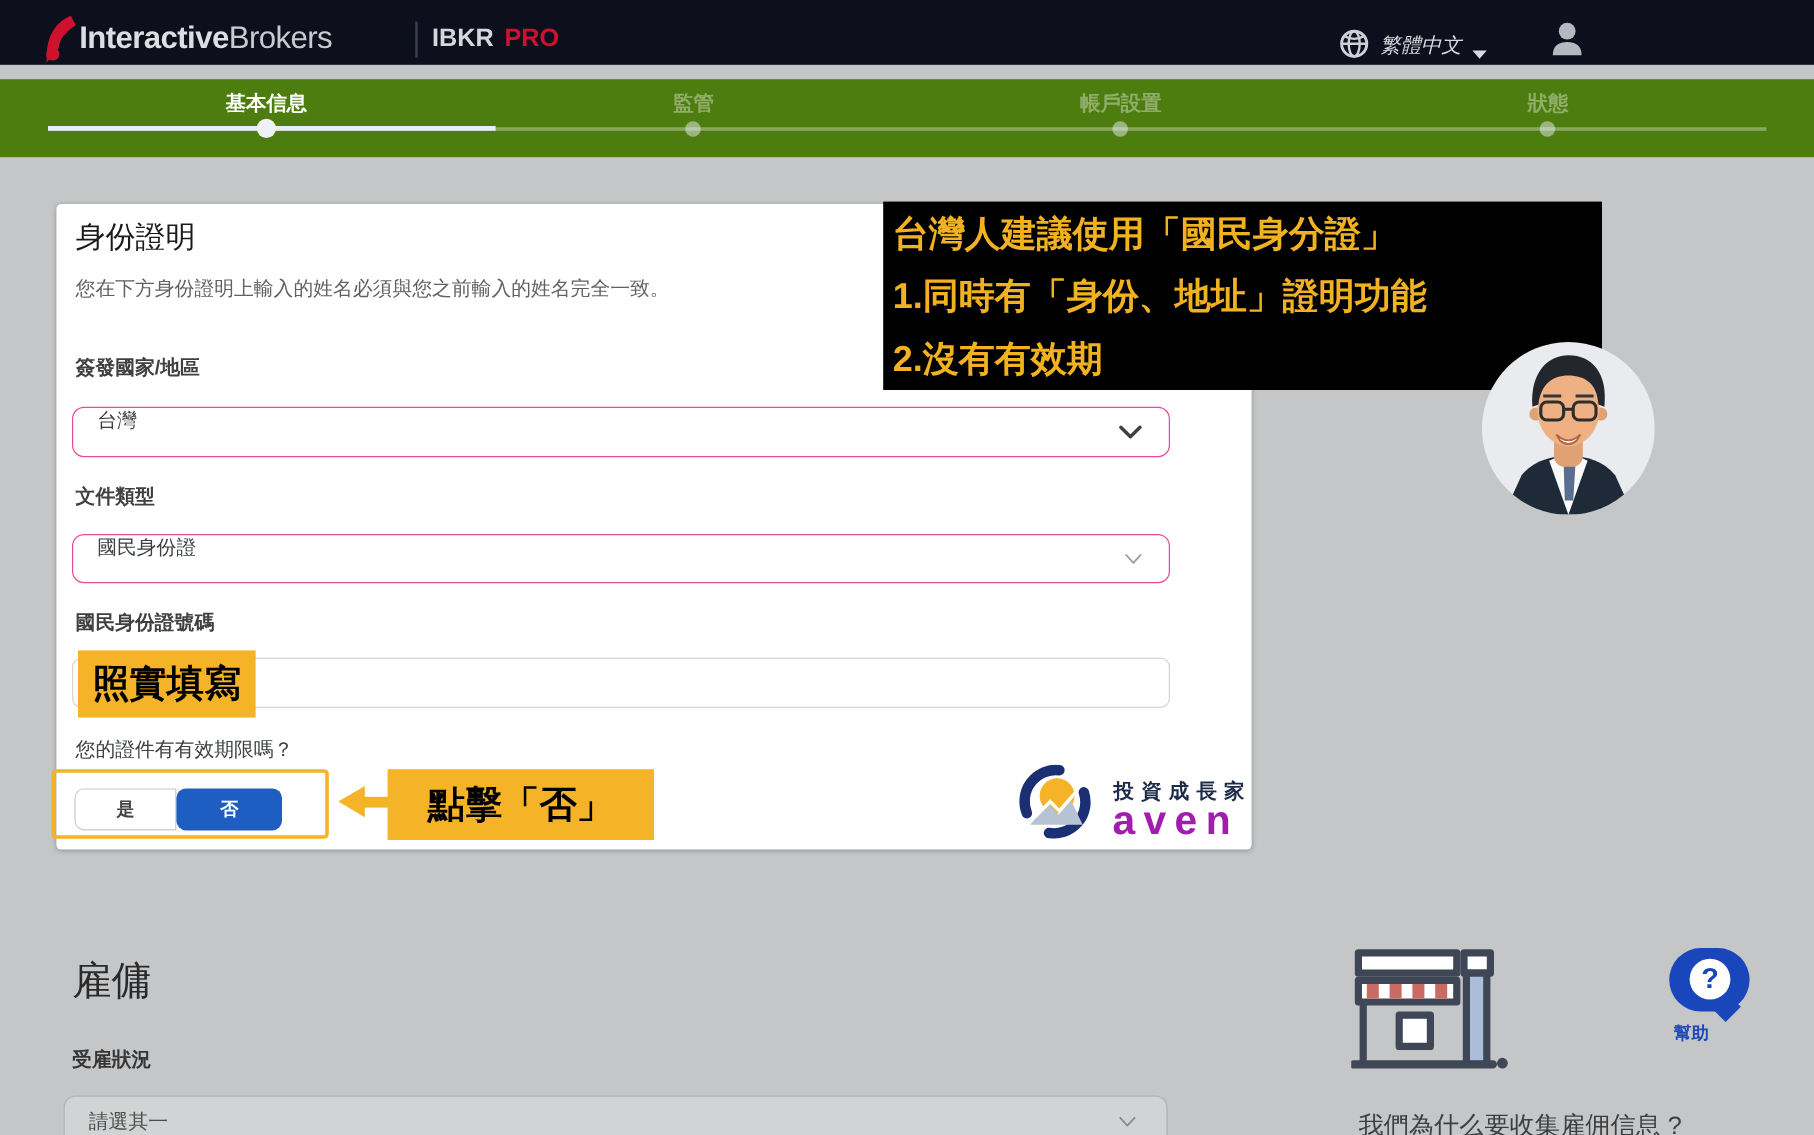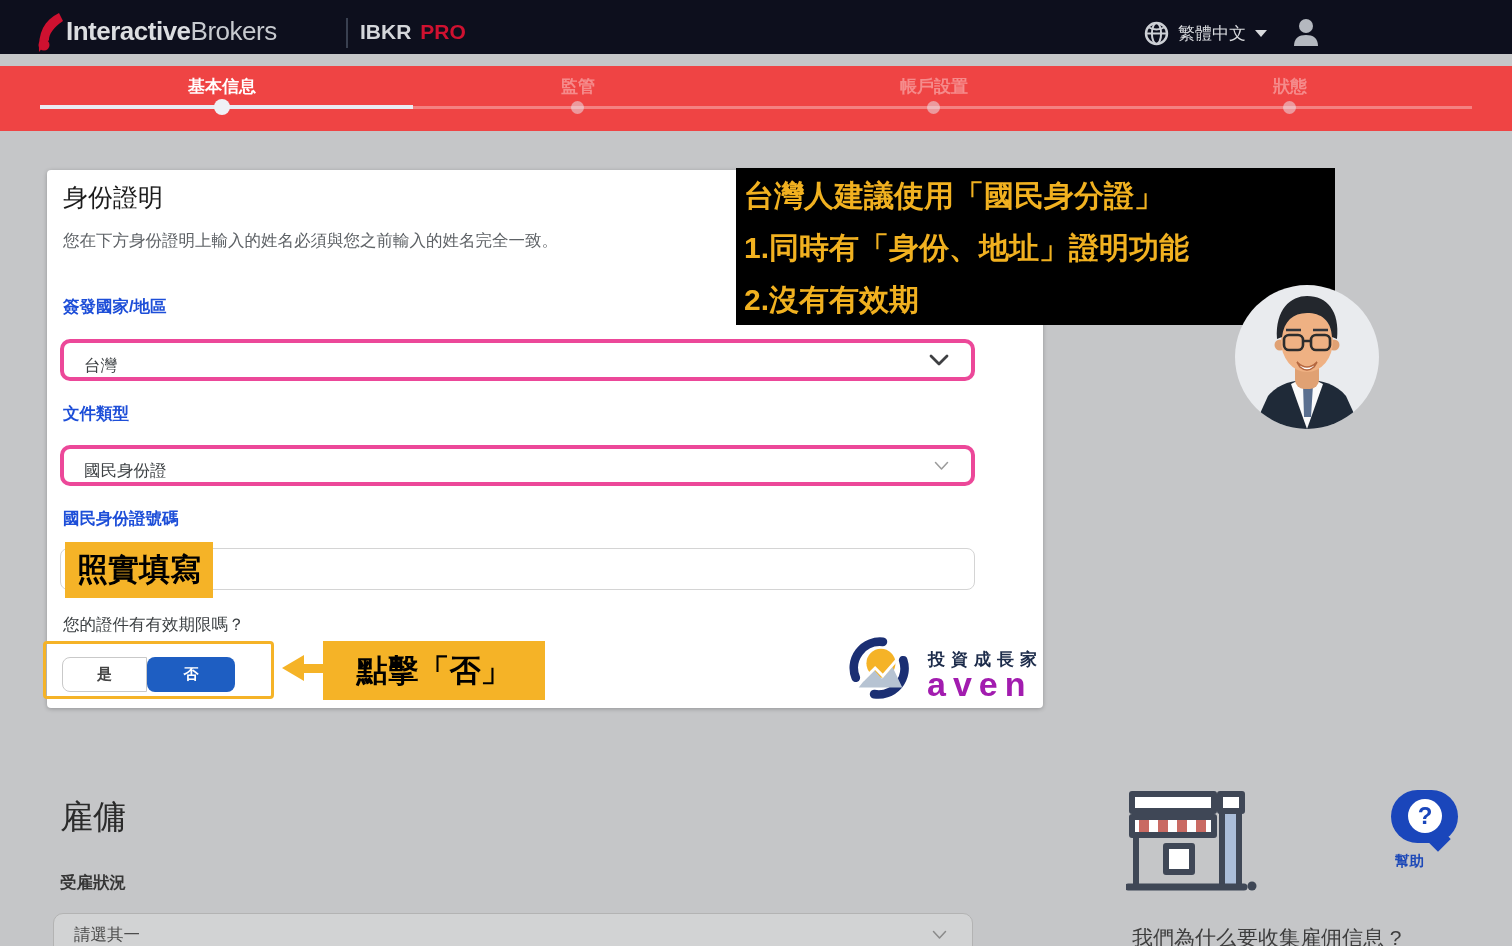--- a/index.html
+++ b/index.html
@@ -10,41 +10,41 @@
 
   
   .topbar { position:absolute; left:0; top:0; width:1512px; height:54px; background:#0d0f1d; }
   .brand-text { position:absolute; left:66px; top:16px; font-size:26px; letter-spacing:-0.5px; }
   .brand-bold { color:#dcdee1; font-weight:700; }
   .brand-light { color:#c7cacf; font-weight:400; }
   .hdr-divider { position:absolute; left:346px; top:18px; width:2px; height:30px; background:#394050; }
   .ibkr-pro { position:absolute; left:360px; top:20px; font-size:21px; font-weight:700; }
   .ibkr { color:#d5d7db; }
   .pro { color:#cf1130; margin-left:9px; }
-  .lang-btn { position:absolute; left:1144px; top:17px; height:32px; display:flex; align-items:center; gap:9px; cursor:pointer; }
+  .lang-btn { position:absolute; left:1116px; top:17px; height:32px; display:flex; align-items:flex-end; gap:9px; cursor:pointer;font-style:italic; }
   .lang-label { color:#d9dbde; font-size:17px; }
   .caret-down { width:0; height:0; border-left:6px solid transparent; border-right:6px solid transparent; border-top:7px solid #d8dadd; }
   .person-btn { position:absolute; left:1290px; top:16px; width:32px; height:32px; cursor:pointer; }
 
   
-  .progressbar { position:absolute; left:0; top:66px; width:1512px; height:65px; background:#ef4444; }
+  .progressbar { position:absolute; left:0; top:66px; width:1512px; height:65px; background:#4d7c0f; }
   .step { position:absolute; top:9px; width:220px; text-align:center; font-size:17px; font-weight:700; color:rgba(255,255,255,0.38); cursor:pointer; }
   .step.active { color:#ffffff; }
   .track { position:absolute; left:40px; top:40px; width:1432px; height:3px; background:rgba(255,255,255,0.33); }
   .track-active { position:absolute; left:40px; top:39px; width:373px; height:4px; background:#e9ecf2; }
   .dot { position:absolute; border-radius:50%; }
   .dot.active { width:16px; height:16px; top:33px; background:#eff1f5; }
   .dot.inactive { width:13px; height:13px; top:35px; background:rgba(233,237,245,0.5); }
 
   
   .card { position:absolute; left:47px; top:170px; width:996px; height:538px; background:#ffffff; border-radius:4px; box-shadow:0 1px 4px rgba(0,0,0,0.25); }
   .card-title { position:absolute; left:16px; top:11px; font-size:25px; font-weight:500; color:#1b1b1b; }
   .card-desc { position:absolute; left:16px; top:60px; font-size:16.5px; color:#5e6266; }
-  .fld-label { position:absolute; left:16px; font-size:16.5px; font-weight:600; color:#1d4ed8; }
-  .dd { position:absolute; left:13px; width:915px; height:42px; border:4px solid #ec4899; border-radius:10px; background:#fff; display:flex; align-items:flex-end; padding:0 20px; cursor:pointer; }
+  .fld-label { position:absolute; left:16px; font-size:16.5px; font-weight:600; color:#404040; }
+  .dd { position:absolute; left:13px; width:915px; height:42px; border:1px solid #ec4899; border-radius:10px; background:#fff; display:flex; align-items:flex-start; padding:0 20px; cursor:pointer; }
   .dd-text { font-size:16.5px; color:#3c4043; }
   .dd .chev { position:absolute; right:22px; top:50%; transform:translateY(-50%); }
   .txt-input { position:absolute; left:13px; top:378px; width:915px; height:42px; border:1px solid #d4d4d4; border-radius:8px; background:#fff; font-size:16px; padding:0 18px; outline:none; }
   .question { position:absolute; left:16px; top:444px; font-size:16.5px; color:#3c4043; }
 
   .seg-outline { position:absolute; left:-4px; top:471px; width:231px; height:58px; border:3px solid #f5b327; border-radius:4px; }
   .btn-yes { position:absolute; left:15px; top:487px; width:85px; height:35px; background:#ffffff; border:1.5px solid #c9c9c9; border-radius:8px 0 0 8px; font-size:15px; font-weight:700; color:#444; display:flex; align-items:center; justify-content:center; cursor:pointer; }
   .btn-no { position:absolute; left:100px; top:487px; width:88px; height:35px; background:#1e5ec2; border-radius:8px; font-size:15px; font-weight:700; color:#fff; display:flex; align-items:center; justify-content:center; cursor:pointer; }
 
   .arrow-head { position:absolute; left:235px; top:485px; width:0; height:0; border-top:13px solid transparent; border-bottom:13px solid transparent; border-right:22px solid #f5b327; }

